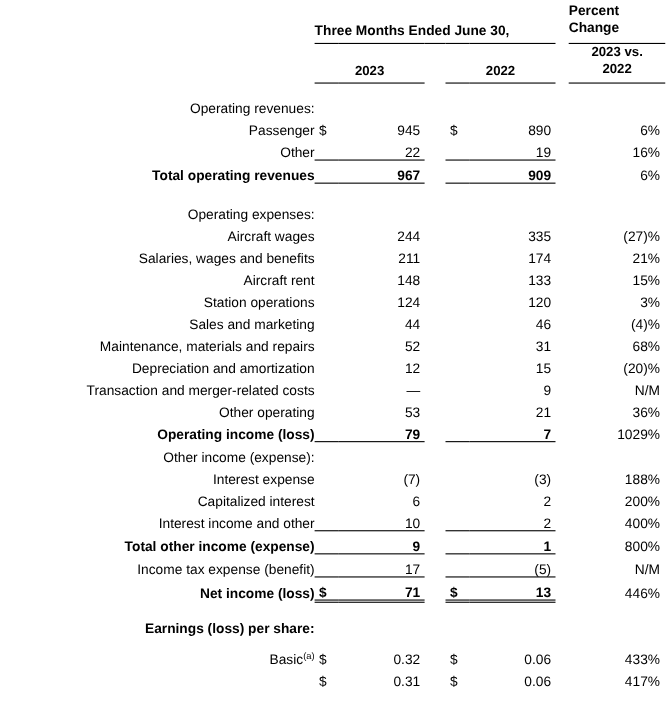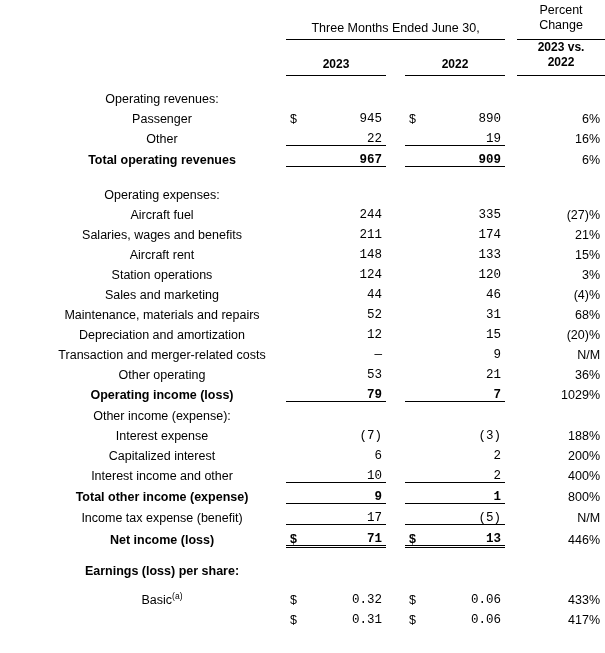--- a/index.html
+++ b/index.html
@@ -42,22 +42,22 @@
   td, th {
     padding: 0;
     vertical-align: bottom;
     font-weight: normal;
     border: 0;
   }
 
   .hdr-top td {
     height: 34px;
     vertical-align: bottom;
-    text-align: center;
-    font-weight: normal;
+    text-align: left;
+    font-weight: bold;
     font-size: 12.5px;
     padding-bottom: 3px;
   }
   .hdr-top .two-line {
     line-height: 1.25;
   }
 
   .rule-row td { height: 2px; line-height: 0; font-size: 0; }
   .rule-row td.ruled { border-bottom: 1.6px solid #000; }
 
@@ -68,33 +68,32 @@
     font-weight: bold;
     font-size: 12px;
     padding-bottom: 3px;
   }
   .hdr-yr .two-line { line-height: 1.25; }
 
   
   tr.data td { height: 20px; }
 
   td.label {
-    text-align: center;
+    text-align: right;
     padding-left: 38px;
     white-space: nowrap;
   }
   td.cur {
     text-align: left;
     padding-left: 4px;
   }
   td.num {
     text-align: right;
     padding-right: 4px;
     white-space: nowrap;
-    font-family: Liberation Mono, monospace;
   }
   td.pct {
     text-align: right;
     padding-right: 5px;
     white-space: nowrap;
   }
 
   .bold td, td.bold { font-weight: bold; margin-left: 24px; }
 
   
@@ -211,21 +210,21 @@
   <tr class="spacer">
           <td colspan="8"></td>
         </tr>
 
   <tr class="data">
     <td class="label">Operating expenses:</td>
     <td colspan="7"></td>
   </tr>
 
   <tr class="data">
-    <td class="label">Aircraft fuel</td>
+    <td class="label">Aircraft wages</td>
     <td class="cur"></td>
     <td class="num">244</td>
     <td></td>
     <td class="cur"></td>
     <td class="num">335</td>
     <td></td>
     <td class="pct">(27)%</td>
   </tr>
 
   <tr class="data">

